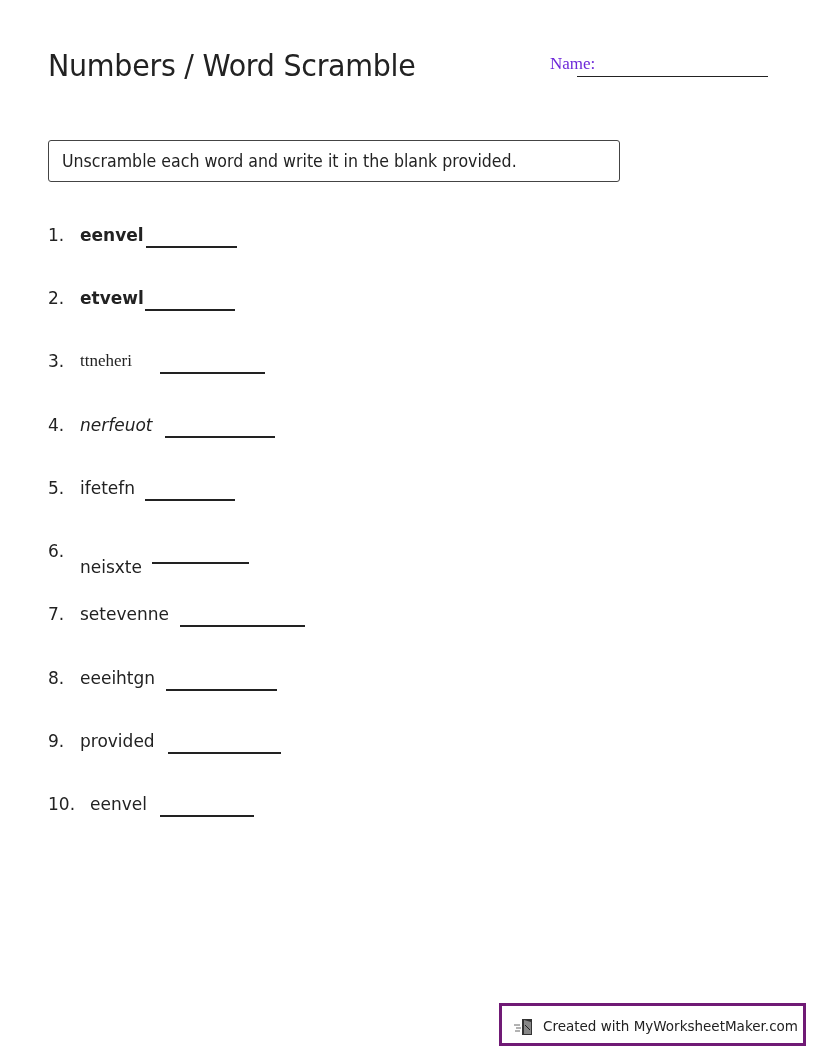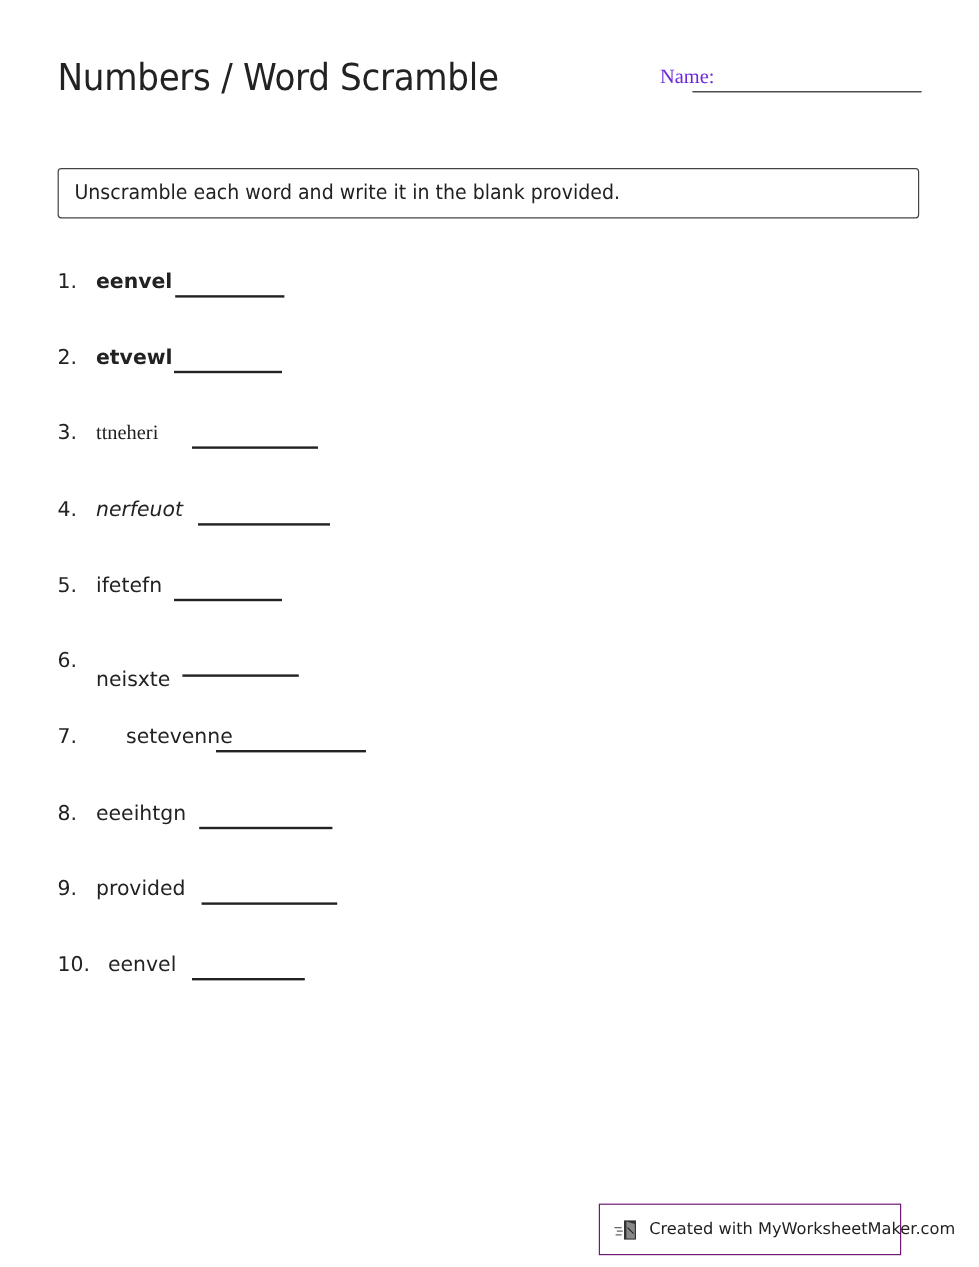--- a/index.html
+++ b/index.html
@@ -1,26 +1,26 @@
 <!DOCTYPE html>
 <html><head>
 <meta charset="utf-8">
 <style>
   html, body { margin:0; padding:0; background:#ffffff; }
   body { width:816px; height:1056px; position:relative; overflow:hidden; font-family:"DejaVu Sans", sans-serif; color:#222; }
   .title { position:absolute; left:48px; top:47px; font-size:31px; font-weight:normal; letter-spacing:-0.3px; color:#222; font-family:"DejaVu Sans", sans-serif; transform:scaleX(0.92); transform-origin:left top; white-space:nowrap; }
   .name-label { position:absolute; left:520px; top:54px; font-family:"Liberation Serif", serif; font-size:17px; color:#6d28d9;margin-left:30px; }
   .name-line { position:absolute; left:577px; top:76px; width:191px; height:0; border-bottom:1px solid #222; }
-  .instr { position:absolute; left:48px; top:140px; width:718px; height:42px; border:1px solid #444; border-radius:3px; box-sizing:border-box; }
+  .instr { position:absolute; left:48px; top:140px; width:572px; height:42px; border:1px solid #444; border-radius:3px; box-sizing:border-box; }
   .instr span { position:absolute; left:13px; top:10px; font-size:17px; color:#222; white-space:nowrap; transform:scaleX(0.93); transform-origin:left top; }
   .item { position:absolute; left:48px; height:24px; font-size:17px; color:#222; white-space:nowrap; }
   .item .num { position:absolute; left:0; top:0; }
   .item .word { position:absolute; top:0; }
   .item .blank { position:absolute; top:21px; height:0; border-bottom:2px solid #222; }
-  .footer { position:absolute; left:499px; top:1003px; width:252px; height:43px; border:1px solid #701a75; box-sizing:border-box; }
+  .footer { position:absolute; left:499px; top:1003px; width:307px; height:43px; border:3px solid #701a75; box-sizing:border-box; }
   .footer .ficon { position:absolute; left:11px; top:11px; width:24px; height:20px; }
   .footer .ftext { position:absolute; left:41px; top:12px; font-size:13.5px; color:#222; white-space:nowrap; }
 </style>
 </head>
 <body>
 
 <div class="title">Numbers / Word Scramble</div>
 <div class="name-label">Name:</div>
 <div class="name-line"></div>
 
@@ -53,21 +53,21 @@
   <span class="word" style="left:32px;">ifetefn</span>
   <span class="blank" style="left:97px;width:90px;"></span>
 </div>
 <div class="item" style="top:541px;">
   <span class="num">6.</span>
   <span class="word" style="left:32px;margin-top:16px;">neisxte</span>
   <span class="blank" style="left:104px;width:97px;"></span>
 </div>
 <div class="item" style="top:604px;">
   <span class="num">7.</span>
-  <span class="word" style="left:32px;margin-left:25px;">setevenne</span>
+  <span class="word" style="left:32px;">setevenne</span>
   <span class="blank" style="left:132px;width:125px;"></span>
 </div>
 <div class="item" style="top:668px;">
   <span class="num">8.</span>
   <span class="word" style="left:32px;">eeeihtgn</span>
   <span class="blank" style="left:118px;width:111px;"></span>
 </div>
 <div class="item" style="top:731px;">
   <span class="num">9.</span>
   <span class="word" style="left:32px;">provided</span>

